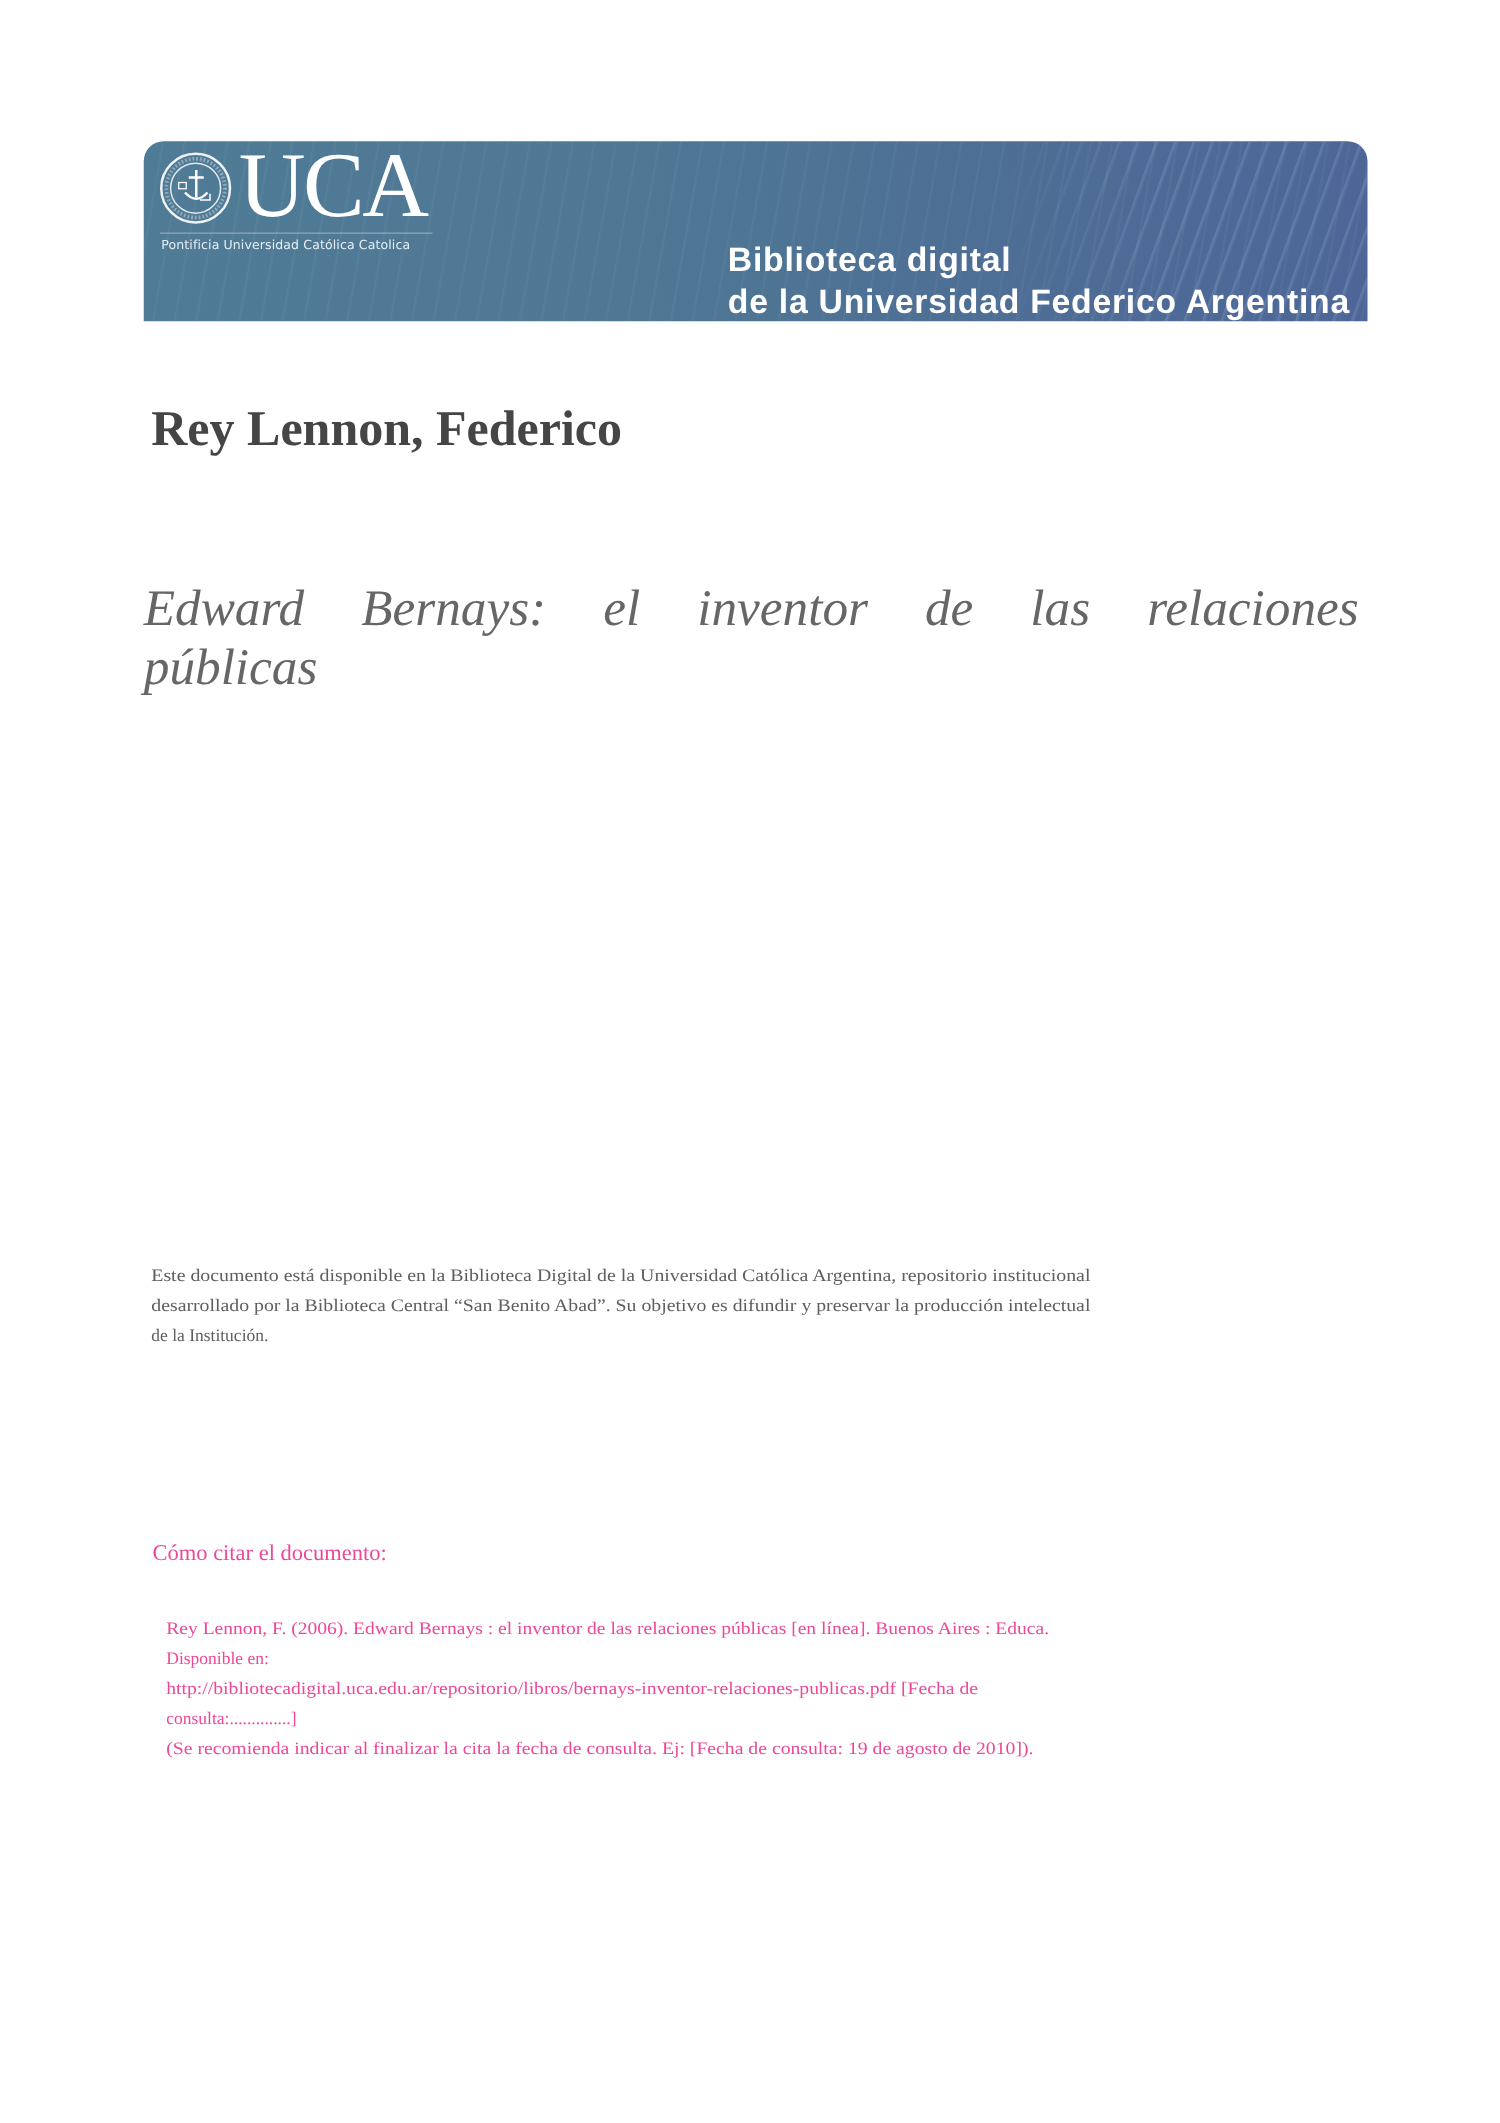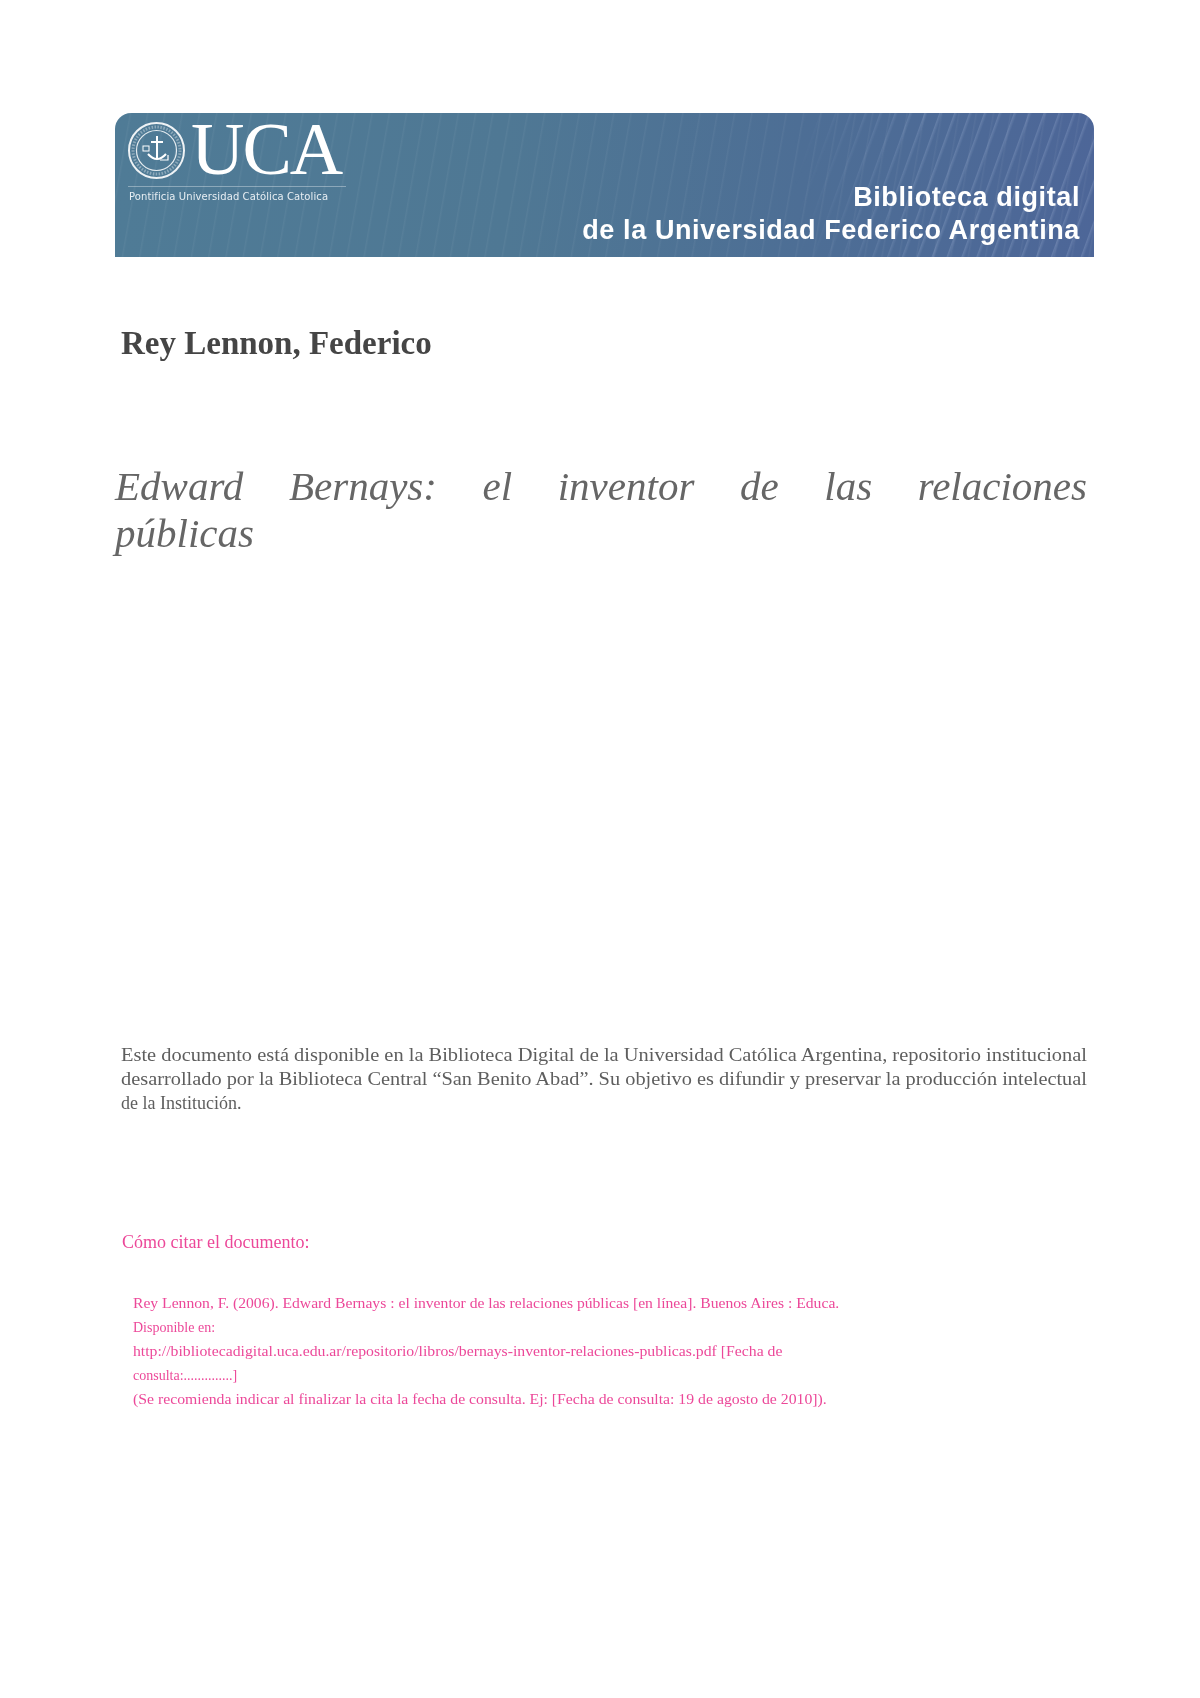--- a/index.html
+++ b/index.html
@@ -79,40 +79,39 @@
       top: 78px;
       font-family: "DejaVu Sans", sans-serif;
       font-size: 10px;
       color: #e7eef3;
       white-space: nowrap;
       letter-spacing: 0.1px;
     }
     .banner-title {
       position: absolute;
       right: 14px;
-      top: 68px;
-      text-align: right;
+      top: 79px;
       font-family: "Liberation Sans", "DejaVu Sans", sans-serif;
       font-weight: bold;
       color: #ffffff;
       font-size: 27px;
       line-height: 33px;
       letter-spacing: 0.6px;
       white-space: nowrap;
     }
     .banner-title .l { display: block; }
 
     
     .author {
       position: absolute;
       left: 121px;
       top: 323px;
       font-family: "Liberation Serif", "DejaVu Serif", serif;
       font-weight: bold;
-      font-size: 33px;
+      font-size: 40px;
       line-height: 40px;
       color: #454545;
       white-space: nowrap;
     }
     .doc-title {
       position: absolute;
       left: 115px;
       top: 463px;
       width: 972px;
       font-family: "Liberation Serif", "DejaVu Serif", serif;
@@ -129,24 +128,23 @@
       word-spacing: 6px;
     }
     .doc-title .l2 { display: block; }
 
     
     .notice {
       position: absolute;
       left: 121px;
       top: 1010px;
       font-family: "Liberation Serif", "DejaVu Serif", serif;
-      font-size: 18px;
+      font-size: 14px;
       line-height: 24px;
       color: #5e5e5e;
-      margin-top: 33px;
     }
     .notice .line {
       display: block;
       white-space: nowrap;
       transform-origin: left center;
     }
     .cite-heading {
       position: absolute;
       left: 122px;
       top: 1230px;

